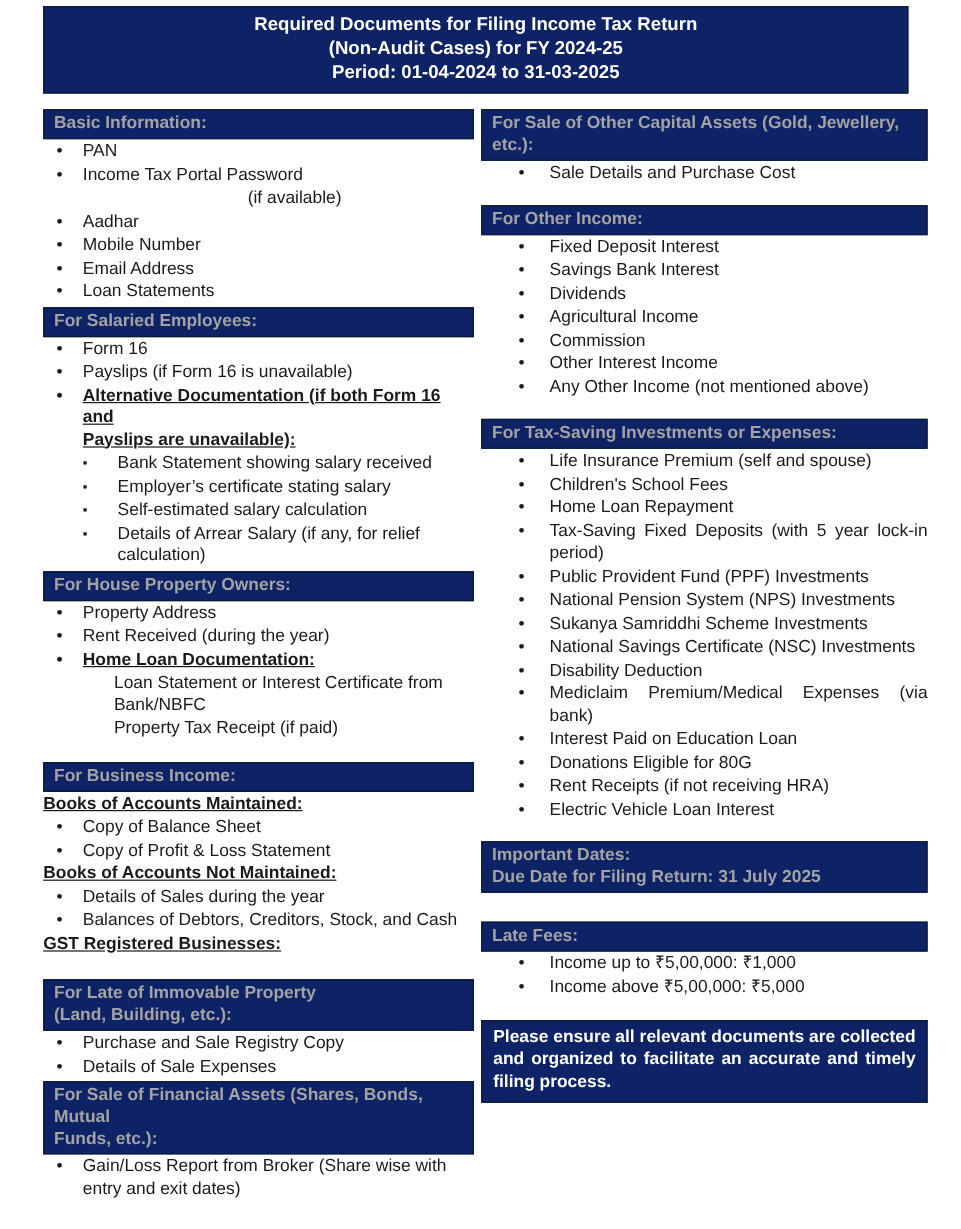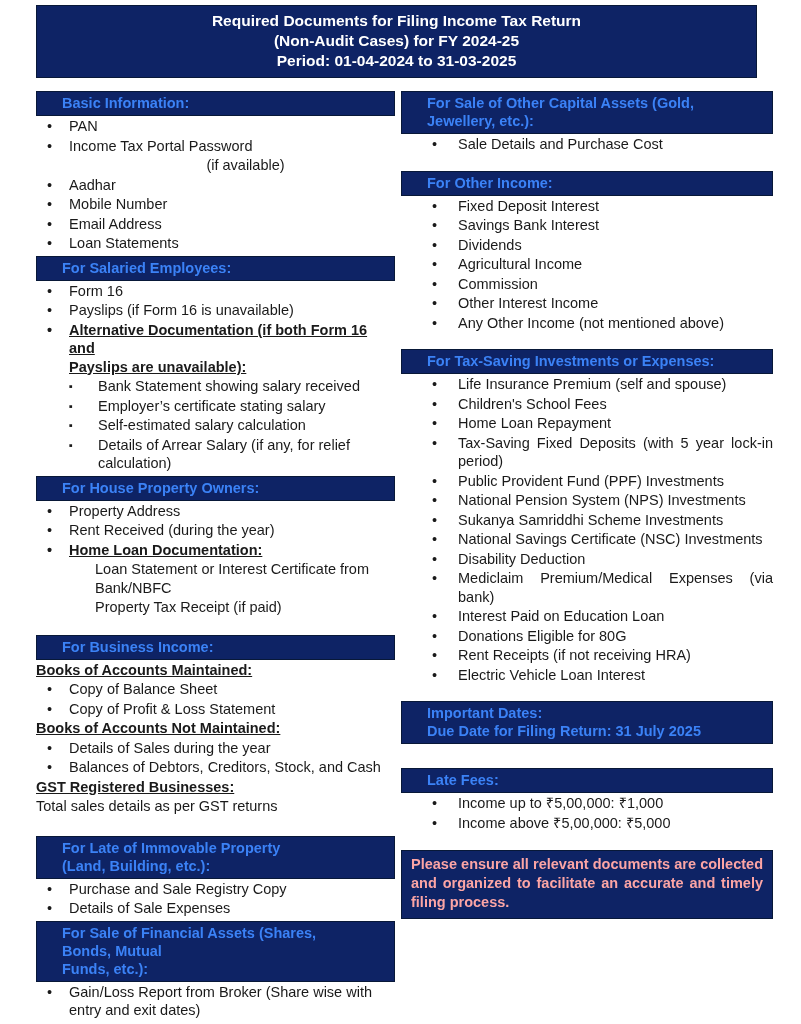--- a/index.html
+++ b/index.html
@@ -30,24 +30,24 @@
   .col-right { width:372px; flex:none; }
 
   .sec + .sec { margin-top:3px; }
   .col-right .sec + .sec { margin-top:17px; }
   .col-left .sec[data-key="business-income"]    { margin-top:18px; }
   .col-left .sec[data-key="immovable-property"] { margin-top:20px; }
   .col-right .sec[data-key="late-fees"]         { margin-top:24px; }
   .col-right .sec[data-key="note"]              { margin-top:18px; }
 
   .bar {
-    background:var(--navy); color:#3b82f6;
+    background:var(--navy); color:#a3a3a3;
     border:1px solid #081838;
     font-weight:bold; font-size:14.5px; line-height:18px;
-    padding:2px 25px 3px;
+    padding:2px 8px 3px;
   }
   .item {
     position:relative;
     font-size:14.5px; line-height:18.5px;
     margin:1px 0;
     color:var(--ink);
   }
   .col-left .item .txt { white-space:pre-line; }
   .col-right .item { text-align:justify; }
 
@@ -59,21 +59,21 @@
   .item.bu::before { content:"\2022"; position:absolute; left:11px; top:0; font-weight:bold; }
   .item.bu .txt { font-weight:bold; text-decoration:underline; }
   .item.sq { padding-left:62px; }
   .item.sq::before { content:"\25AA"; position:absolute; left:33px; top:0; font-size:11px; line-height:18.5px; }
   .item.ind  { padding-left:59px; }
   .item.cont { padding-left:60px;text-align:center; }
   .item.hb .txt { font-weight:bold; text-decoration:underline; }
   .item.hb, .item.p { padding-left:0; }
 
   .sec.note {
-    background:var(--navy); color:#fca5a5;
+    background:var(--navy); color:#ffffff;
     border:1px solid #081838;
     font-weight:bold; font-size:14.5px; line-height:19px;
     padding:4px 9px 6px;
     text-align:justify;
   }
 </style>
 </head>
 <body>
 
 <div class="page">
@@ -125,21 +125,20 @@
           <div class="bar">
             <div>For Business Income:</div>
           </div>
           <div class="item hb"><span class="txt">Books of Accounts Maintained:</span></div>
           <div class="item b"><span class="txt">Copy of Balance Sheet</span></div>
           <div class="item b"><span class="txt">Copy of Profit &amp; Loss Statement</span></div>
           <div class="item hb"><span class="txt">Books of Accounts Not Maintained:</span></div>
           <div class="item b"><span class="txt">Details of Sales during the year</span></div>
           <div class="item b"><span class="txt">Balances of Debtors, Creditors, Stock, and Cash</span></div>
           <div class="item hb"><span class="txt">GST Registered Businesses:</span></div>
-          <div class="item p"><span class="txt">Total sales details as per GST returns</span></div>
         </section>
         <section class="sec" data-key="immovable-property">
           <div class="bar">
             <div>For Late of Immovable Property</div>
             <div>(Land, Building, etc.):</div>
           </div>
           <div class="item b"><span class="txt">Purchase and Sale Registry Copy</span></div>
           <div class="item b"><span class="txt">Details of Sale Expenses</span></div>
         </section>
         <section class="sec" data-key="financial-assets">

